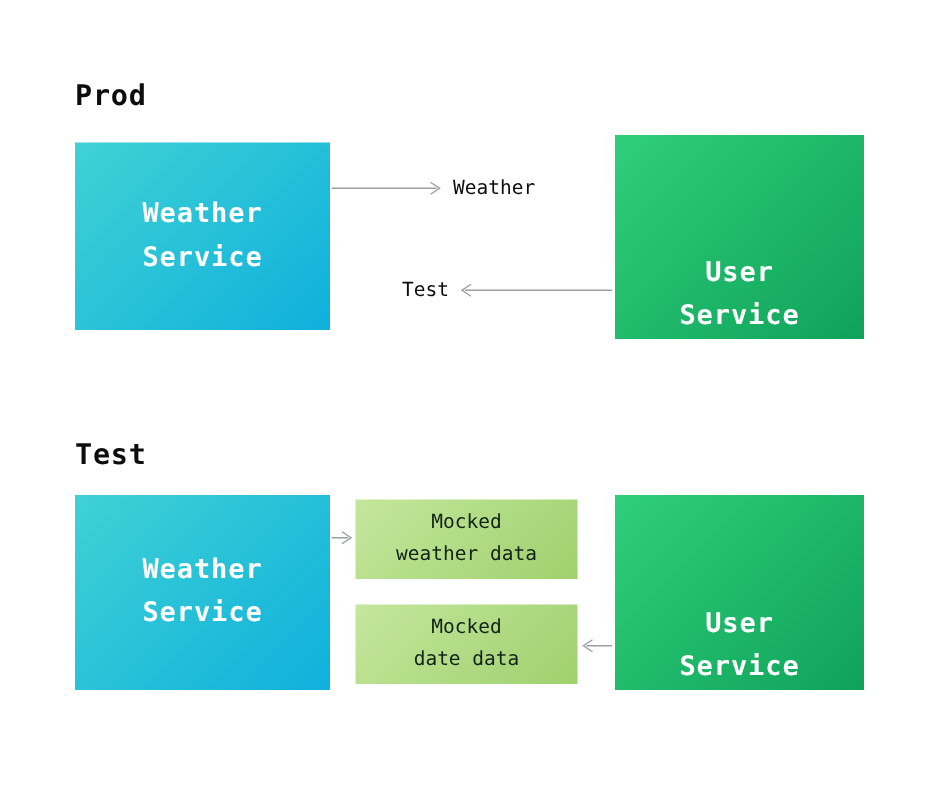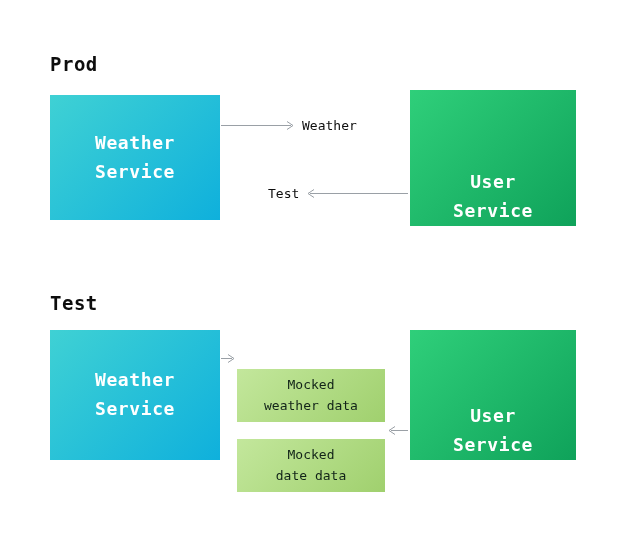--- a/index.html
+++ b/index.html
@@ -42,21 +42,20 @@
   .box-green {
     background: linear-gradient(135deg, var(--green-light, #2fcf7a) 0%, var(--green-dark, #0fa25a) 100%);
     align-items: flex-end;
   }
   .mock-box {
     position: absolute;
     display: flex;
     align-items: center;
     justify-content: center;
     background: linear-gradient(135deg, var(--lime-light, #c3e79c) 0%, var(--lime-dark, #a0d06e) 100%);
-    margin-top: 36px;
   }
   .mock-box .mock-label {
     color: var(--mock-text, #112318);
     font-size: 13px;
     line-height: 1.55;
     text-align: center;
     white-space: pre-line;
   }
   .arrow { position: absolute; display: block; }
   .arrow line, .arrow polyline {

